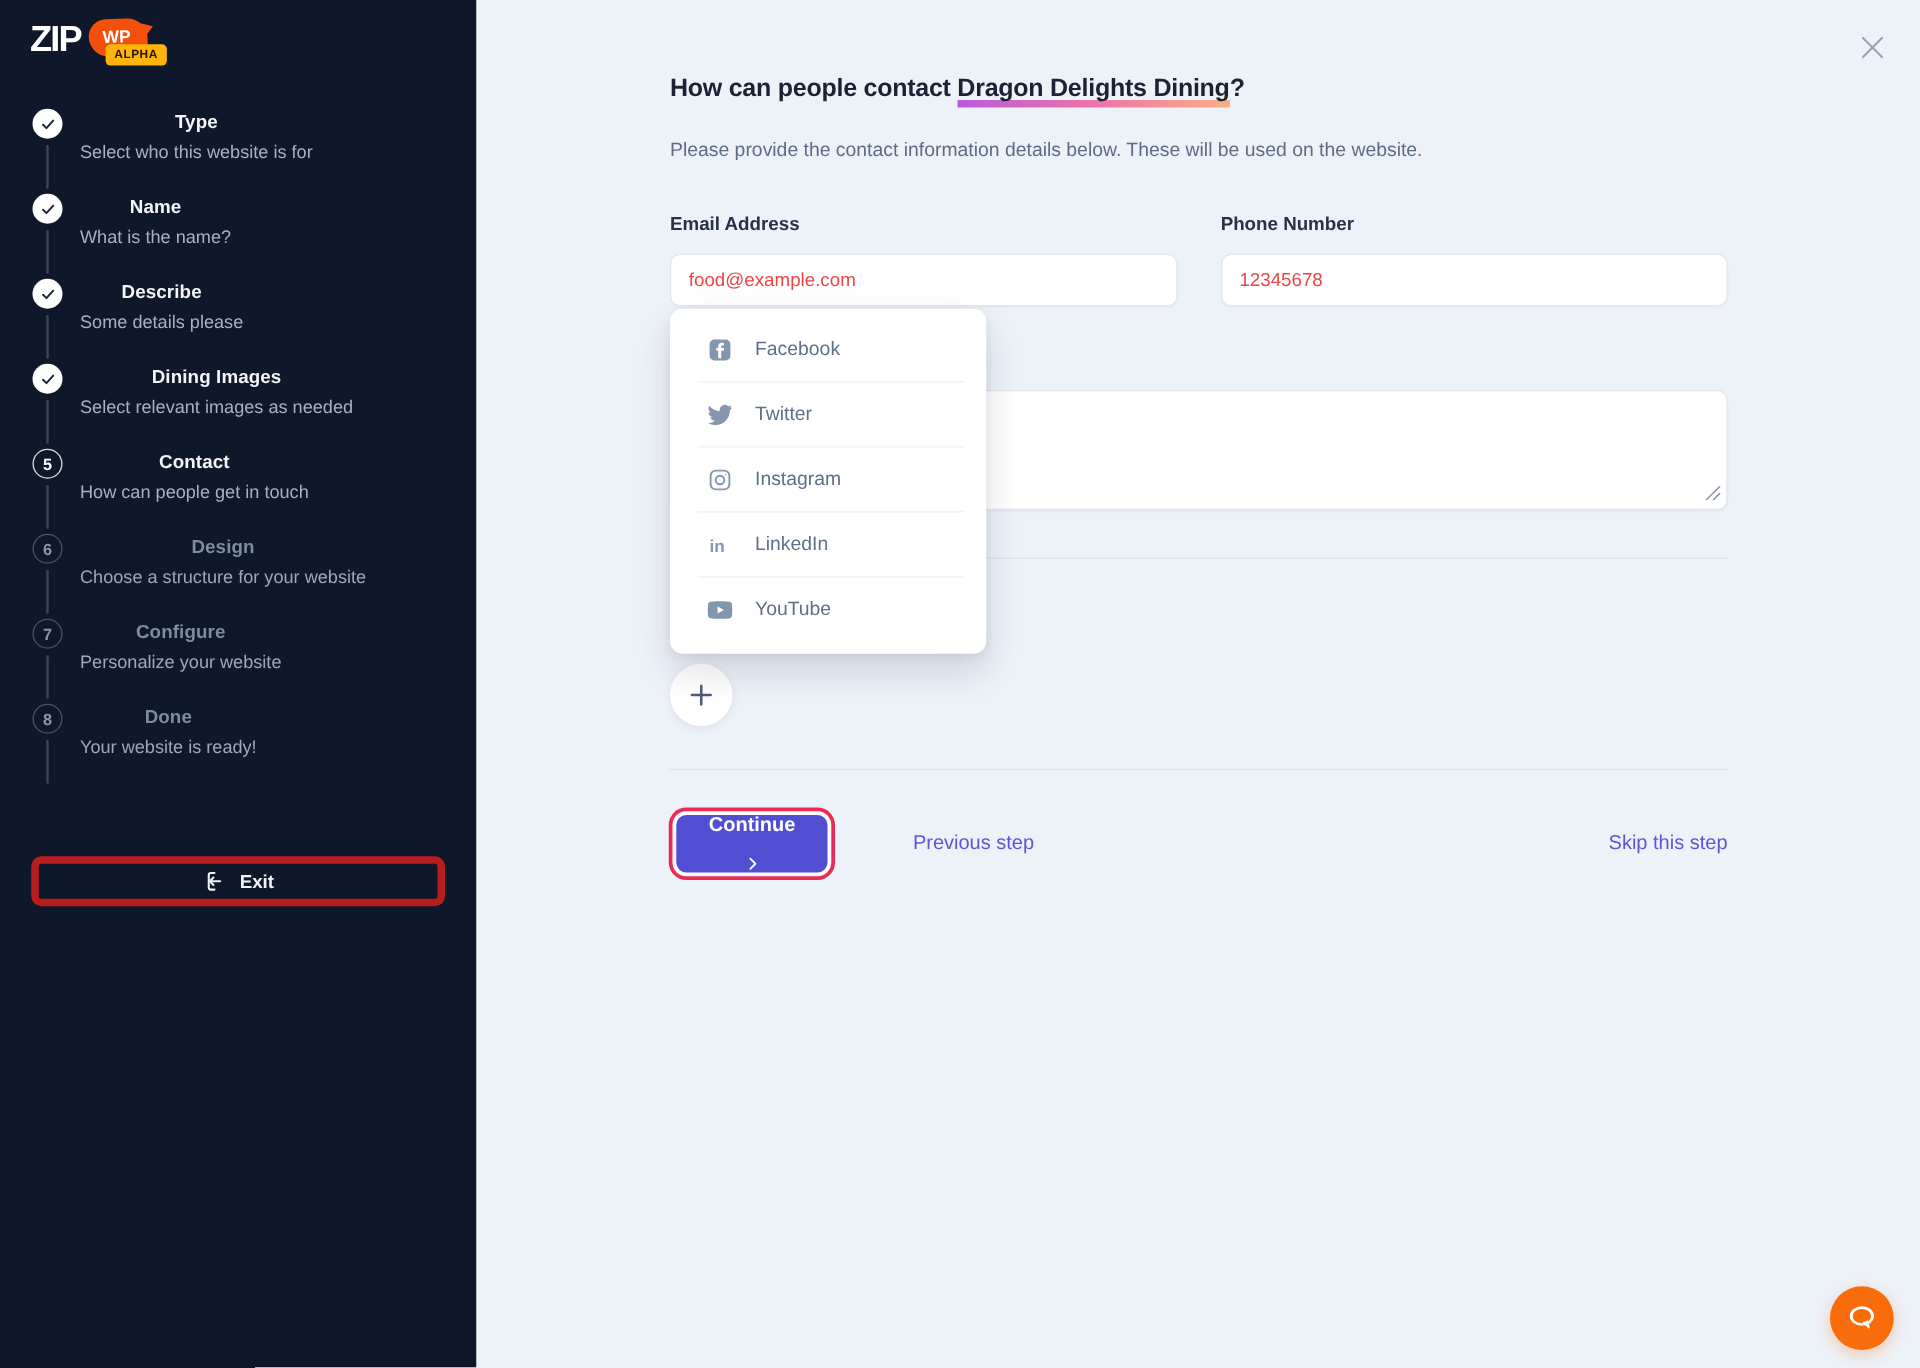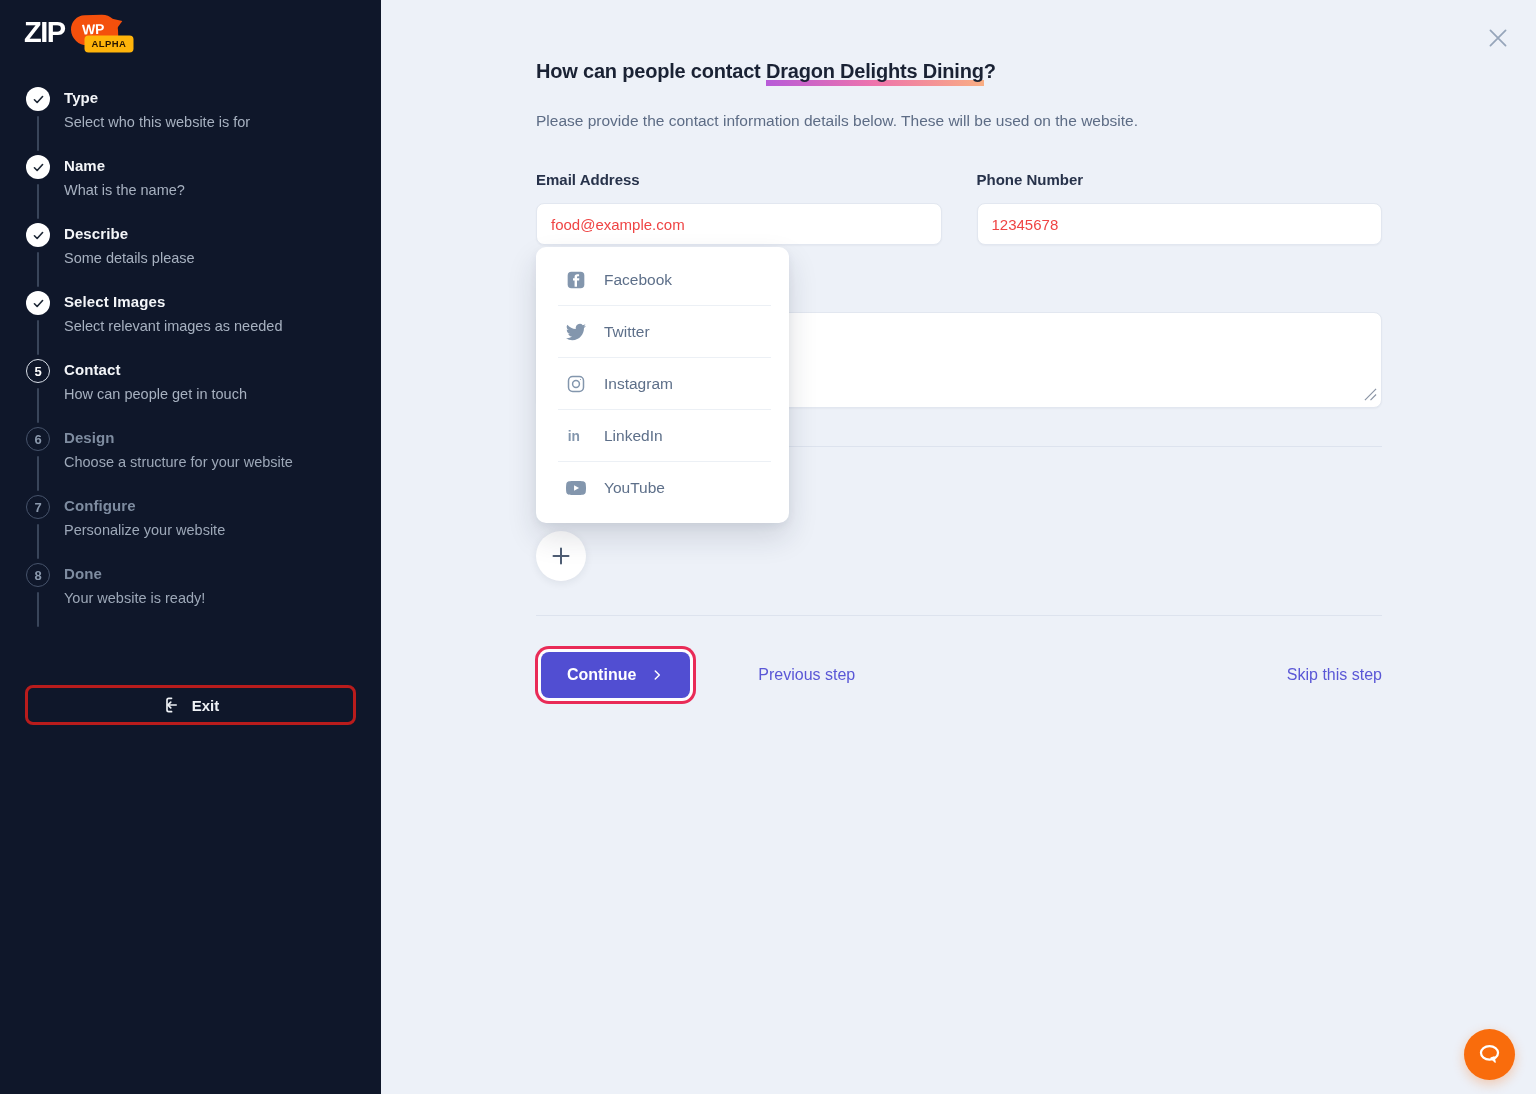--- a/index.html
+++ b/index.html
@@ -26,27 +26,27 @@
   .steps { position:absolute; top:87px; left:26px; width:332px; }
   .step { display:flex; gap:14px; height:68px; }
   .rail { width:24px; display:flex; flex-direction:column; align-items:center; flex:none; }
   .circ { width:24px; height:24px; border-radius:50%; flex:none; display:flex; align-items:center;
     justify-content:center; font-size:13px; font-weight:700; }
   .rail-line { width:1.5px; flex:1; background:#39455a; margin:5px 0 4px; border-radius:1px; }
   .step.done .circ { background:#fff; }
   .step.active .circ { border:1.5px solid #d9dfe8; color:#fff; }
   .step.todo .circ { border:1.5px solid #46536b; color:#8a98ac; }
   .step-text { padding-top:2px; }
-  .step-title { font-size:15px; font-weight:700; color:#f3f5f8; letter-spacing:.1px; }
+  .step-title { font-size:15px; font-weight:700; color:#f3f5f8; letter-spacing:.1px;text-align:center; }
   .step.todo .step-title { color:#7e8ca0; }
   .step-sub { margin-top:7px; font-size:14.5px; line-height:1.25; color:#a7b1c0; }
   .step.todo .step-sub { color:#9da8b8; }
 
   .exit-btn { position:absolute; top:685px; left:25px; width:331px; height:40px; background:transparent;
-    border:3px solid #b91c1c; border-radius:8px; color:#eef1f5; font-family:inherit; font-size:15px;
+    border:6px solid #b91c1c; border-radius:8px; color:#eef1f5; font-family:inherit; font-size:15px;
     font-weight:700; display:flex; align-items:center; justify-content:center; gap:10px; cursor:pointer; }
   .exit-btn svg { color:#eef1f5; }
 
   
   .main { position:absolute; left:381px; top:0; right:0; bottom:0; }
   .close-btn { position:absolute; top:25px; right:25px; width:26px; height:26px; background:none; border:none;
     color:#96a5ba; cursor:pointer; padding:0; }
 
   .content { position:absolute; left:155px; top:0; width:846px; }
   .page-title { margin-top:52px; font-size:20px; line-height:38px; font-weight:800; color:#1a2234; letter-spacing:-.2px; }
@@ -70,21 +70,21 @@
   .div1 { margin-top:38px; }
   .div2 { margin-top:34px; }
 
   .plus-btn { margin-top:84px; width:50px; height:50px; border-radius:50%; background:#fff; border:none;
     box-shadow:0 2px 8px rgba(25,35,55,.08); display:flex; align-items:center; justify-content:center;
     color:#4e5d74; cursor:pointer; }
 
   .actions { margin-top:36px; display:flex; align-items:center; }
   .continue-btn { margin-left:5px; height:46px; padding:0 26px; background:#514ed2; color:#fff; border:none;
     border-radius:8px; font-family:inherit; font-size:16px; font-weight:700; display:flex; align-items:center;
-    gap:14px; cursor:pointer; box-shadow:0 0 0 3px #fdfdfe, 0 0 0 6px #e92b57; }
+    gap:14px; cursor:pointer; box-shadow:0 0 0 3px #fdfdfe, 0 0 0 6px #e92b57;flex-direction:column; }
   .link { color:#5a57d6; font-size:16px; text-decoration:none; cursor:pointer; background:none; border:none;
     font-family:inherit; }
   .prev { margin-left:68px; }
   .skip { margin-left:auto; }
 
   
   .social-menu { position:absolute; left:0; top:247px; width:253px; background:#fff; border-radius:10px;
     box-shadow:0 14px 30px rgba(25,35,60,.14), 0 3px 8px rgba(25,35,60,.06); padding:7px 0 10px; z-index:6; }
   .menu-item { display:flex; align-items:center; gap:18px; height:51px; padding:0 16px 0 30px;
     color:#5d6f89; font-size:15.5px; cursor:pointer; }
@@ -160,21 +160,21 @@
       <div class="rail">
         <div class="circ">
           <svg viewBox="0 0 24 24" width="13" height="13" fill="none" stroke="#1d2735" stroke-width="3" stroke-linecap="round" stroke-linejoin="round">
             <path d="M4.5 12.5l5 5 10-11"></path>
           </svg>
 
         </div>
         <div class="rail-line"></div>
       </div>
       <div class="step-text">
-        <div class="step-title">Select Images</div>
+        <div class="step-title">Dining Images</div>
         <div class="step-sub">Select relevant images as needed</div>
       </div>
     </div>
 
     <div class="step active">
       <div class="rail">
         <div class="circ">
 
           <span class="num">5</span>
         </div>

